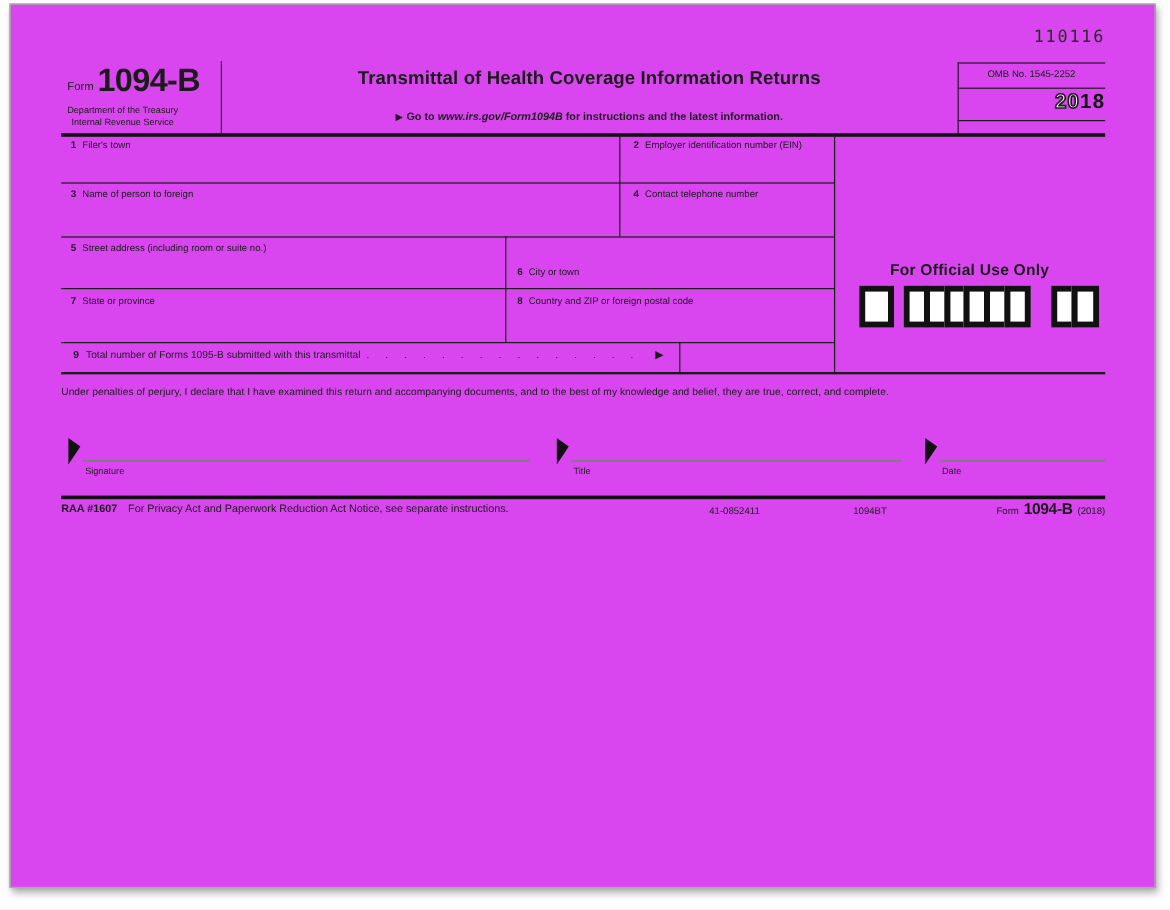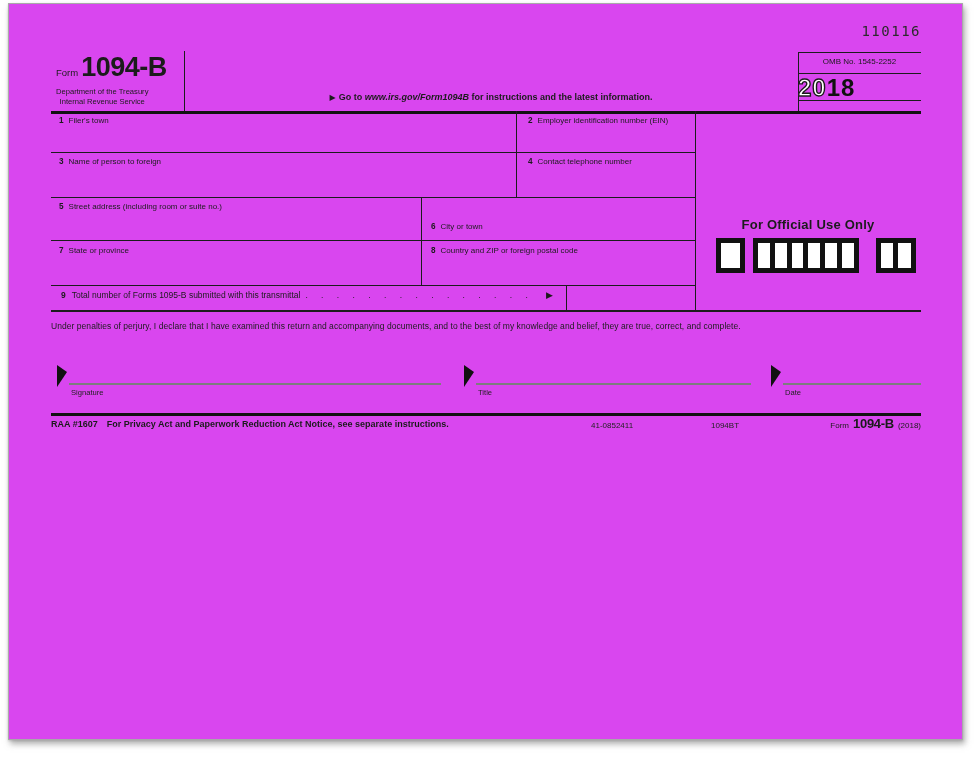--- a/index.html
+++ b/index.html
@@ -13,21 +13,21 @@
   .thick{height:2.6px;background:#111;}
   .serial{font-family:"DejaVu Sans Mono",monospace;font-size:14px;letter-spacing:1.5px;color:#2b2b2b;}
   .form-word{font-size:9.5px;margin-right:3px;}
   .form-big{font-size:27px;font-weight:bold;letter-spacing:-.5px;line-height:1;}
   .agency{font-size:7.6px;line-height:1.35;text-align:center;}
   .title{font-size:15.5px;font-weight:bold;text-align:center;letter-spacing:.1px;}
   .subtitle{font-size:9px;font-weight:bold;text-align:center;}
   .subtitle .url{font-style:italic;}
   .subtitle .arr{font-size:8px;margin-right:3px;}
   .omb{font-size:8px;text-align:center;}
-  .year{font-size:24px;font-weight:bold;text-align:left;letter-spacing:1px;line-height:1;}
+  .year{font-size:17px;font-weight:bold;text-align:right;letter-spacing:1px;line-height:1;}
   .y-out{color:#fff;-webkit-text-stroke:1.4px #1a1a1a;font-weight:bold;}
   .y-solid{color:#111;font-weight:bold;}
   .flabel{position:absolute;font-size:8px;white-space:nowrap;}
   .flabel b{margin-right:5px;font-size:8.2px;}
   .line9{position:absolute;display:flex;align-items:baseline;font-size:8.5px;white-space:nowrap;}
   .line9 b.num{margin-right:6px;}
   .line9 .dots{flex:1;overflow:hidden;white-space:nowrap;margin:0 5px;word-spacing:9px;letter-spacing:1px;}
   .line9 .arr{font-size:9px;}
   .fouo-title{font-size:13px;font-weight:bold;text-align:center;letter-spacing:.2px;}
   .boxrow{position:absolute;display:flex;align-items:flex-start;}
@@ -62,20 +62,21 @@
       <span class="form-big">1094-B</span>
     </div>
     <div class="abs agency" style="left:47px;top:83px;">
       <div>Department of the Treasury</div>
       <div>Internal Revenue Service</div>
     </div>
 
     <div class="vline" style="left:175px;top:47px;height:60px;"></div>
     <div class="vline" style="left:789px;top:48px;height:59px;"></div>
 
+    <div class="abs title" style="left:175px;top:53px;width:614px;">Transmittal of Health Coverage Information Returns</div>
     <div class="abs subtitle" style="left:175px;top:88px;width:614px;">
       <span class="arr">▶</span><span>Go to </span><span class="url">www.irs.gov/Form1094B</span><span> for instructions and the latest information.</span>
     </div>
 
     <div class="hline" style="left:789px;top:48px;width:123px;height:1px;"></div>
     <div class="abs omb" style="left:789px;top:53px;width:123px;">OMB No. 1545-2252</div>
     <div class="hline" style="left:789px;top:69px;width:123px;height:1px;"></div>
     <div class="abs year" style="left:789px;top:72px;width:123px;">
       <span class="y-out">20</span><span class="y-solid">18</span>
     </div>
@@ -146,21 +147,21 @@
     <div class="abs sig-arrow" style="left:455px;top:361px;"></div>
     <div class="sigline" style="left:467px;top:379px;width:275px;"></div>
     <div class="siglabel" style="left:469px;top:384px;">Title</div>
 
     <div class="abs sig-arrow" style="left:762px;top:361px;"></div>
     <div class="sigline" style="left:774px;top:379px;width:138px;"></div>
     <div class="siglabel" style="left:776px;top:384px;">Date</div>
 
     <div class="hline thick" style="left:42px;top:409px;width:870px;"></div>
     <div class="abs footer-notice" style="left:42px;top:415px;">
-      <b>RAA #1607</b><span style="font-weight:bold;">For Privacy Act and Paperwork Reduction Act Notice, see separate instructions.</span>
+      <b>RAA #1607</b><span style="font-weight:normal;">For Privacy Act and Paperwork Reduction Act Notice, see separate instructions.</span>
     </div>
     <div class="abs fcode" style="left:582px;top:417px;">41-0852411</div>
     <div class="abs fcode" style="left:702px;top:417px;">1094BT</div>
     <div class="abs formid" style="left:745px;top:412px;width:167px;">
       <span class="small">Form</span>
       <span class="big">1094-B</span>
       <span class="small">(2018)</span>
     </div>
 
   </div>

